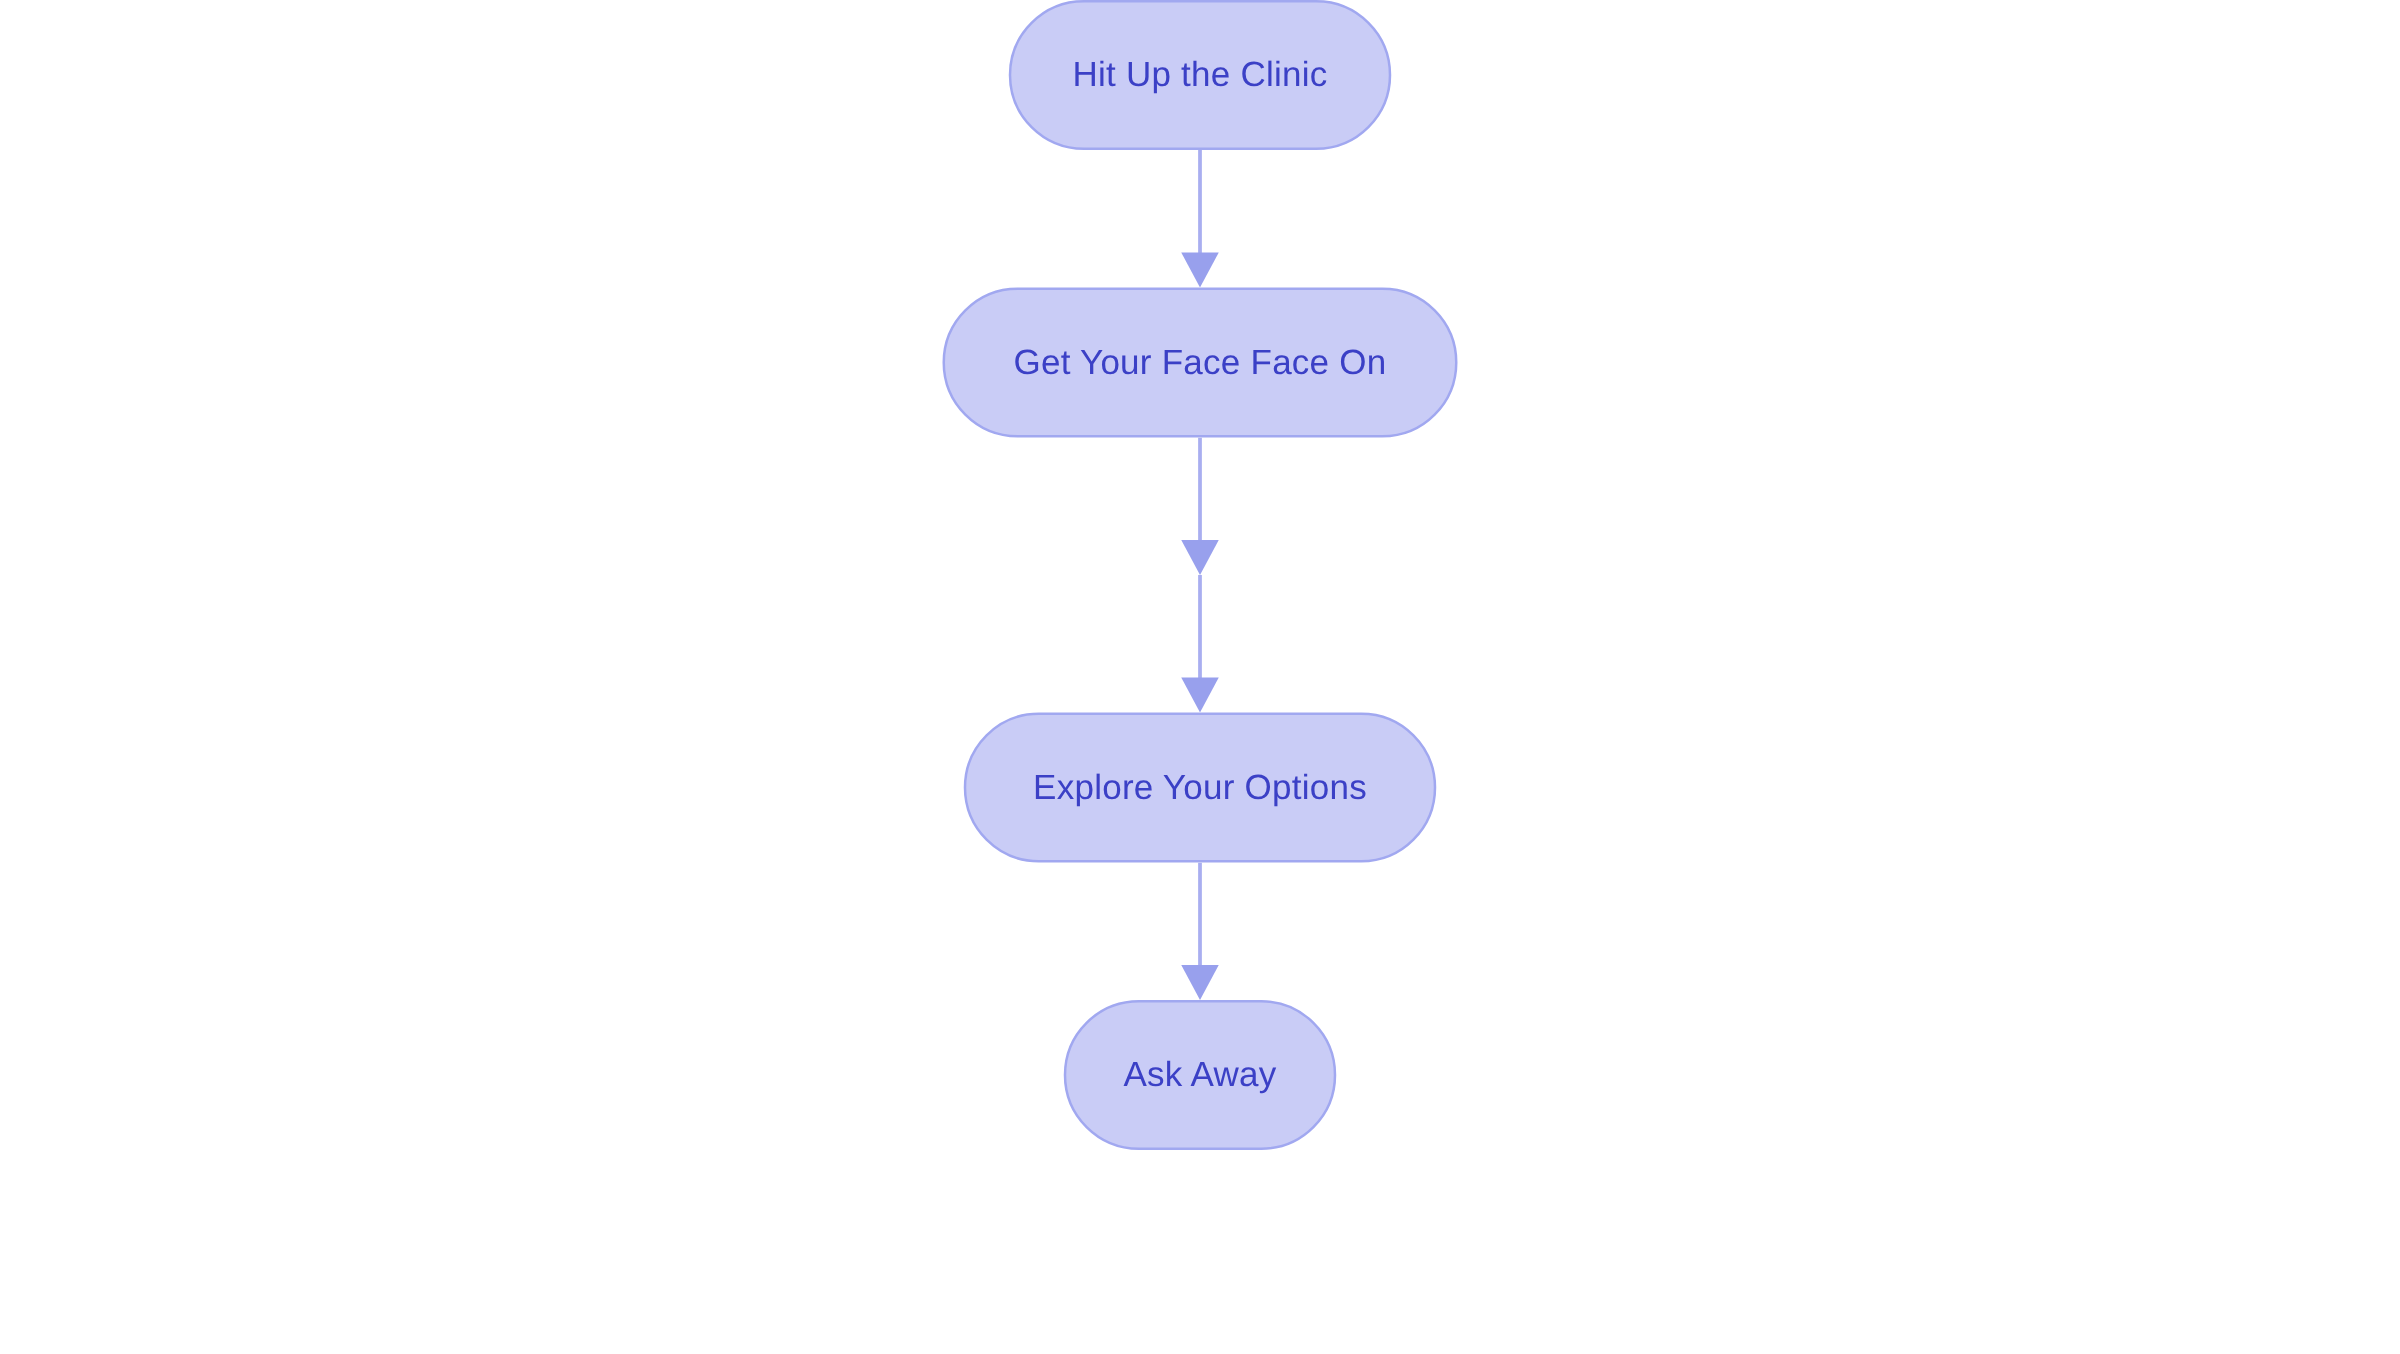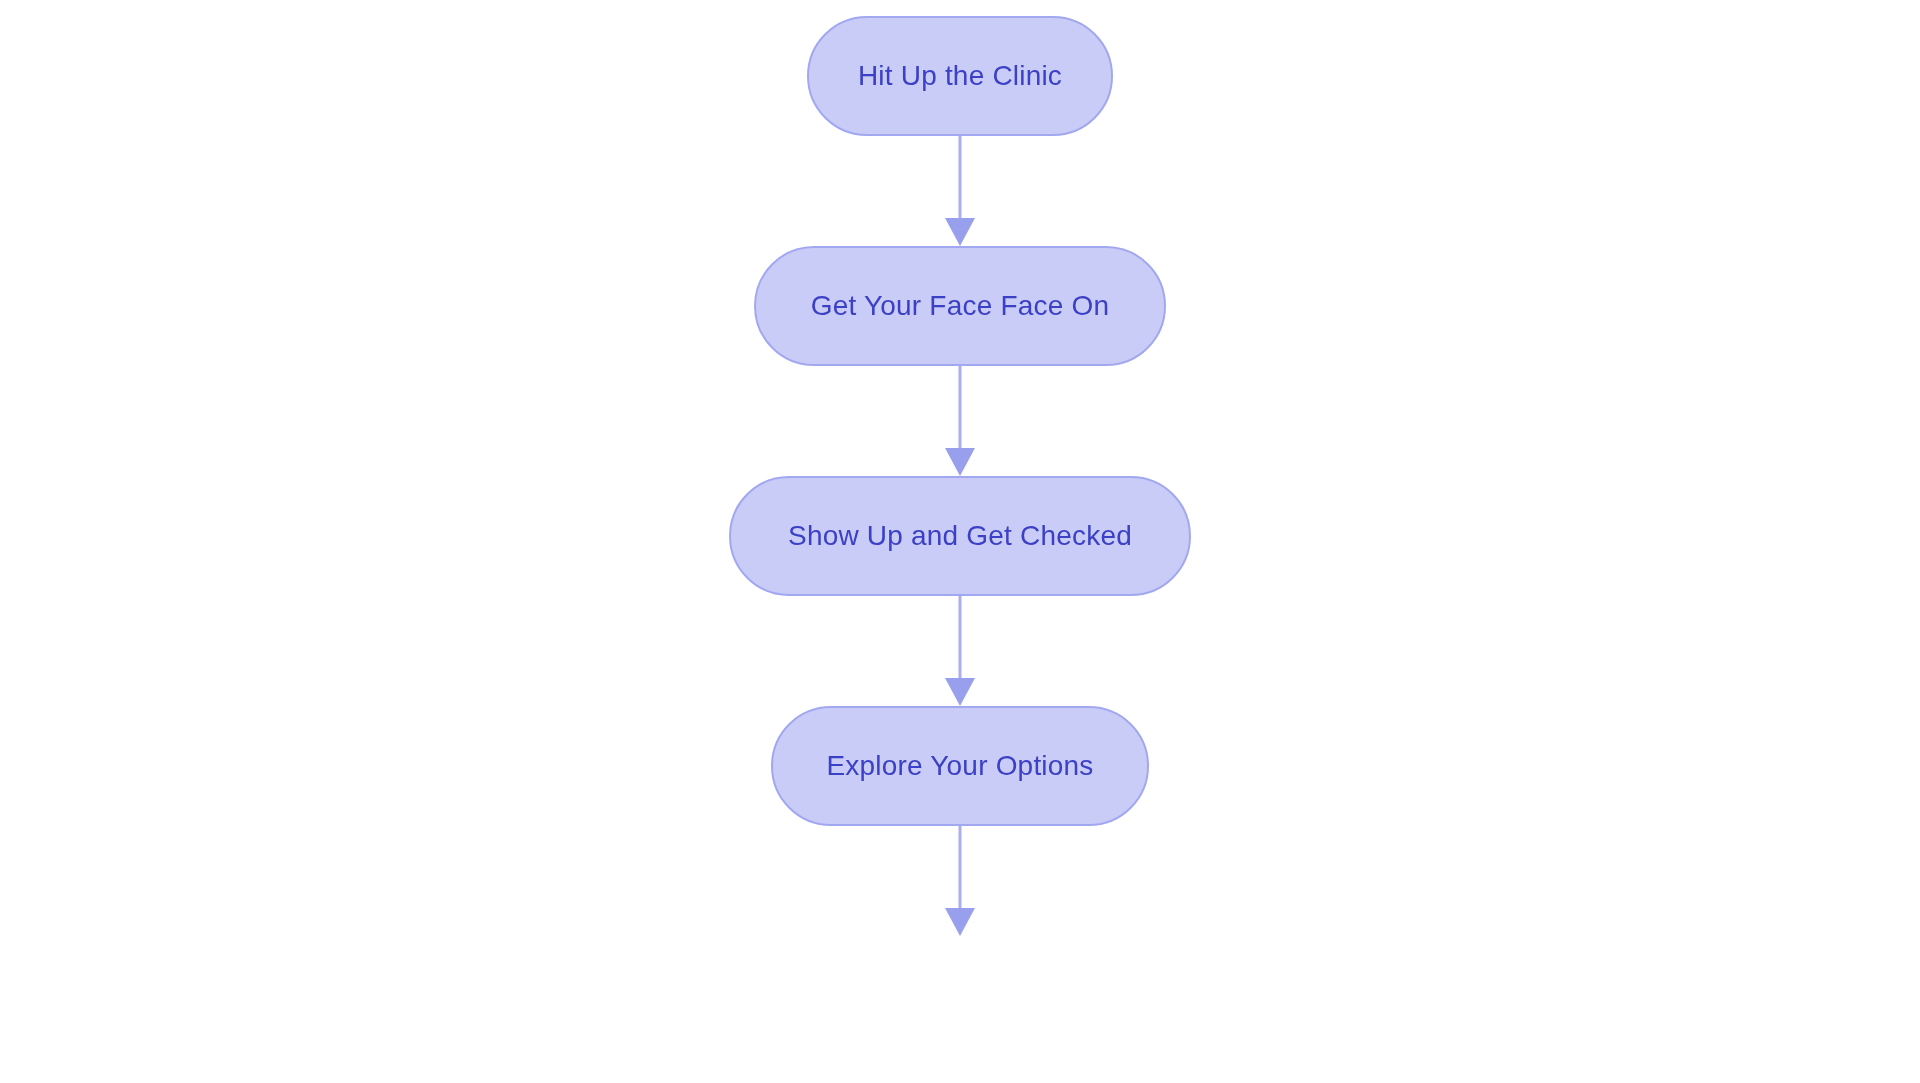--- a/index.html
+++ b/index.html
@@ -16,21 +16,20 @@
     padding: 0;
     background: var(--background);
   }
   .canvas {
     width: 1920px;
     height: 1083px;
     background: var(--background);
     display: flex;
     flex-direction: column;
     align-items: center;
-    padding-top: 16px;
     font-family: "Liberation Sans", "DejaVu Sans", sans-serif;
   }
   .node {
     height: 120px;
     border-radius: 60px;
     background: var(--node-fill);
     border: 2px solid var(--node-border);
     color: var(--node-text);
     display: flex;
     align-items: center;
@@ -78,36 +77,36 @@
     <span>Get Your Face Face On</span>
   </div>
 
   <div class="edge">
     <svg viewBox="0 0 34 110">
       <line x1="17" y1="0" x2="17" y2="84"></line>
       <polygon points="2,82 32,82 17,110"></polygon>
     </svg>
   </div>
 
-  <div class="node w3">
-    <span>Show Up and Get Checked</span>
-  </div>
 
   <div class="edge">
     <svg viewBox="0 0 34 110">
       <line x1="17" y1="0" x2="17" y2="84"></line>
       <polygon points="2,82 32,82 17,110"></polygon>
     </svg>
   </div>
 
   <div class="node w4">
     <span>Explore Your Options</span>
   </div>
 
   <div class="edge">
     <svg viewBox="0 0 34 110">
       <line x1="17" y1="0" x2="17" y2="84"></line>
       <polygon points="2,82 32,82 17,110"></polygon>
     </svg>
   </div>
 
+  <div class="node w5">
+    <span>Ask Away</span>
+  </div>
 
 </div>
 
 </body></html>

